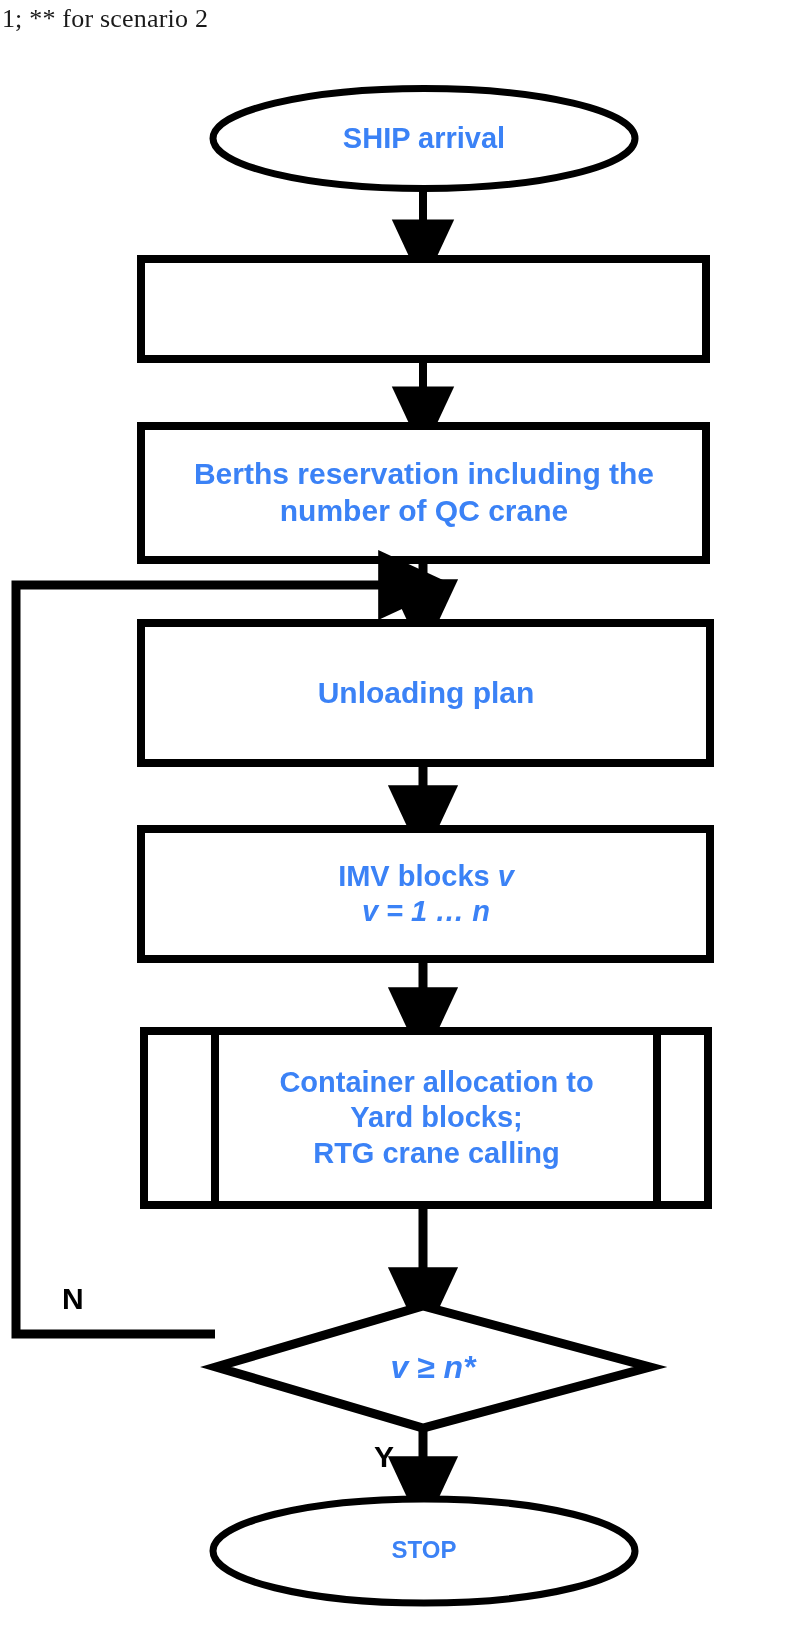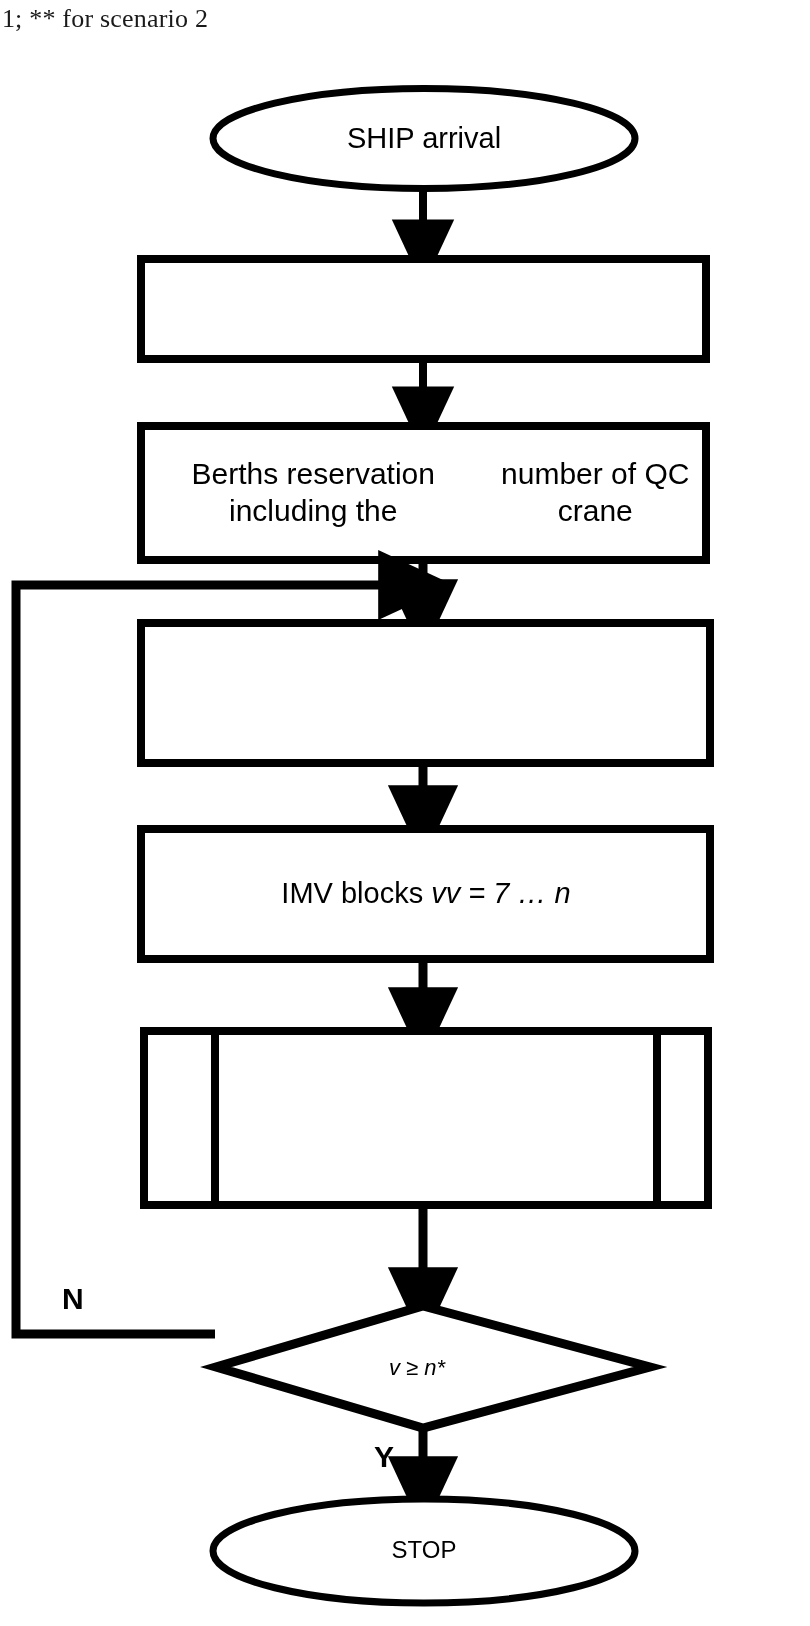--- a/index.html
+++ b/index.html
@@ -39,35 +39,35 @@
   }
 
   
   .nodelabel {
     position: absolute;
     display: flex;
     align-items: center;
     justify-content: center;
     text-align: center;
     font-family: "Liberation Sans", sans-serif;
-    font-weight: normal;
-    color: #000000;
+    font-weight: bold;
+    color: #3b82f6;
     line-height: 1.22;
     pointer-events: none;
   }
   .nodelabel.stack {
-    flex-direction: row;
+    flex-direction: column;
   }
   .t-ship   { left: 212px; top: 88px;  width: 424px; height: 101px; font-size: 29px; }
   .t-unload { left: 142px; top: 259px; width: 564px; height: 100px; font-size: 30px; }
   .t-berth  { left: 142px; top: 426px; width: 564px; height: 134px; font-size: 30px; }
   .t-plan   { left: 142px; top: 623px; width: 568px; height: 140px; font-size: 30px; }
   .t-imv    { left: 142px; top: 829px; width: 568px; height: 130px; font-size: 29px; }
   .t-alloc  { left: 216px; top: 1032px; width: 441px; height: 172px; font-size: 29px; }
-  .t-dec    { left: 272px; top: 1312px; width: 290px; height: 112px; font-size: 22px; }
+  .t-dec    { left: 288px; top: 1312px; width: 290px; height: 112px; font-size: 32px; }
   .t-stop   { left: 212px; top: 1498px; width: 424px; height: 104px; font-size: 24px; }
 
   .t-imv .ital,
   .t-dec .ital { font-style: italic; }
   .t-dec       { font-style: italic; }
 
   .branch {
     position: absolute;
     font-family: "Liberation Sans", sans-serif;
     font-weight: bold;
@@ -128,26 +128,32 @@
   </svg>
 
   <div class="nodelabel t-ship">SHIP arrival</div>
 
 
   <div class="nodelabel stack t-berth">
     <span>Berths reservation including the</span>
     <span>number of QC crane</span>
   </div>
 
+  <div class="nodelabel t-plan">Unloading plan</div>
 
   <div class="nodelabel stack t-imv">
     <span><span>IMV blocks </span><span class="ital">v</span></span>
-    <span class="ital">v = 7 … n</span>
+    <span class="ital">v = 1 … n</span>
   </div>
 
+  <div class="nodelabel stack t-alloc">
+    <span>Container allocation to</span>
+    <span>Yard blocks;</span>
+    <span>RTG crane calling</span>
+  </div>
 
   <div class="nodelabel t-dec">v ≥ n*</div>
 
   <div class="nodelabel t-stop">STOP</div>
 
   <div class="branch b-n">N</div>
 
   <div class="branch b-y">Y</div>
 
 </div>

